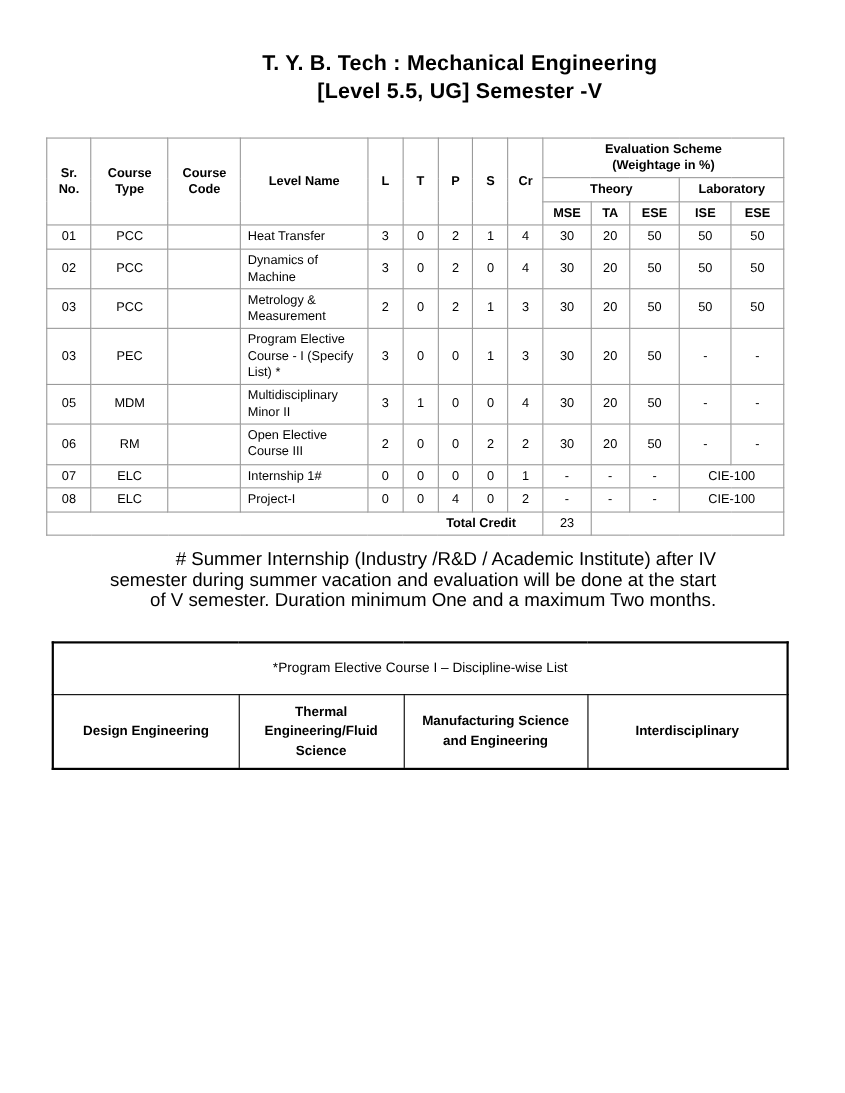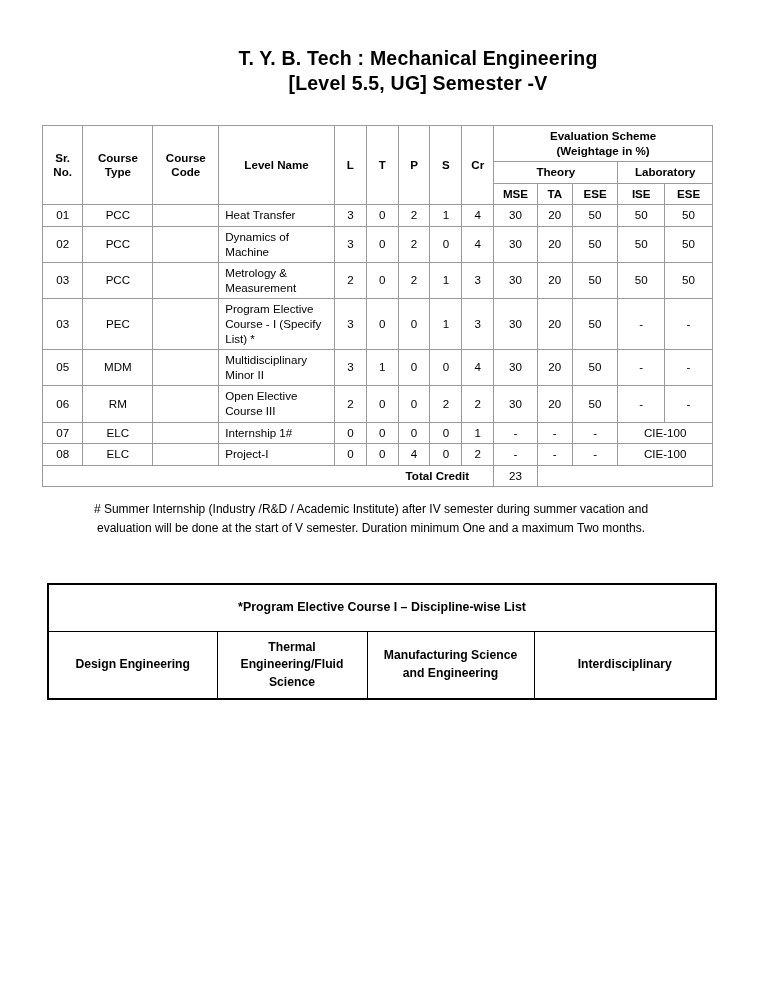--- a/index.html
+++ b/index.html
@@ -75,23 +75,23 @@
   col.w-ese1 { width: 43px; }
   col.w-ise  { width: 44px; }
   col.w-ese2 { width: 45px; }
 
   
   .footnote {
     position: absolute;
     left: 91px;
     top: 500px;
     width: 560px;
-    font-size: 12px;
+    font-size: 17px;
     line-height: 18.5px;
-    text-align: center;
+    text-align: right;
   }
 
   
   .elec-wrap {
     position: absolute;
     left: 47px;
     top: 583px;
     width: 668px;
   }
   table.elec {
@@ -104,21 +104,21 @@
     border: 1.5px solid #000000;
     padding: 7px 7px;
     font-size: 12.2px;
     line-height: 17.5px;
     vertical-align: middle;
     box-sizing: border-box;
   }
   table.elec th { font-weight: bold; text-align: center; }
   table.elec td { font-weight: normal; text-align: left; }
   table.elec .elec-title-cell {
-    font-weight: bold;
+    font-weight: normal;
     text-align: center;
     font-size: 12.4px;
     padding: 14px 24px;
   }
   table.elec .hdr-cell { height: 64px; }
   table.elec .body-cell { height: 42px; }
   col.e-c1 { width: 169px; }
   col.e-c2 { width: 150px; }
   col.e-c3 { width: 167px; }
   col.e-c4 { width: 182px; }

